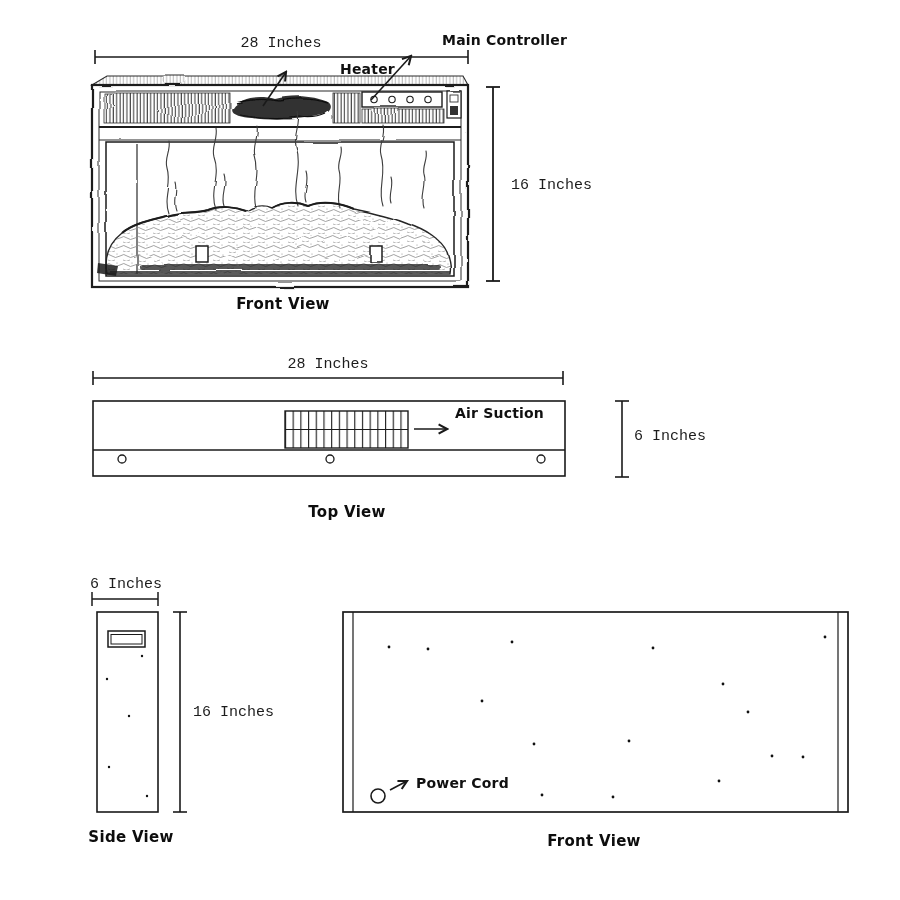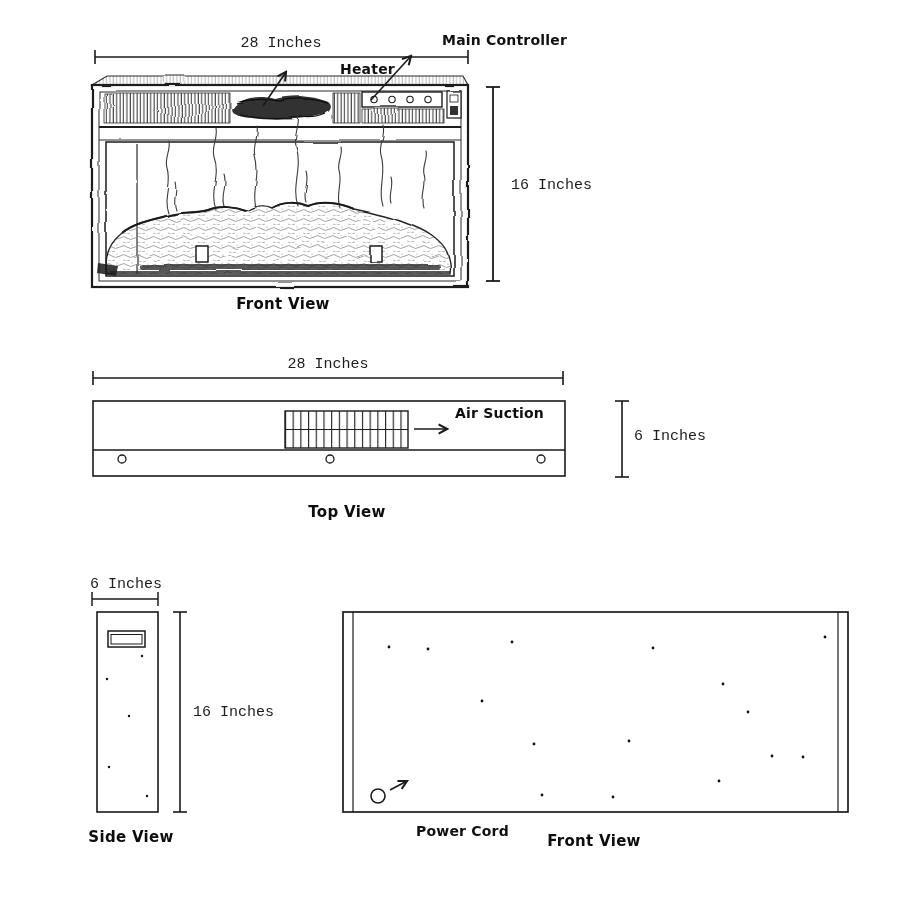--- a/index.html
+++ b/index.html
@@ -207,16 +207,16 @@
 
   <div class="label dim xcenter" style="left:328px;top:357px;">28 Inches</div>
   <div class="label feature" style="left:455px;top:406px;">Air Suction</div>
   <div class="label dim" style="left:634px;top:429px;">6 Inches</div>
   <div class="label title xcenter" style="left:347px;top:504px;">Top View</div>
 
   <div class="label dim xcenter" style="left:126px;top:577px;">6 Inches</div>
   <div class="label dim" style="left:193px;top:705px;">16 Inches</div>
   <div class="label title xcenter" style="left:131px;top:829px;">Side View</div>
 
-  <div class="label feature" style="left:416px;top:776px;margin-top:48px;">Power Cord</div>
+  <div class="label feature" style="left:416px;top:776px;">Power Cord</div>
   <div class="label title xcenter" style="left:594px;top:833px;">Front View</div>
 
 </div>
 
 </body></html>

